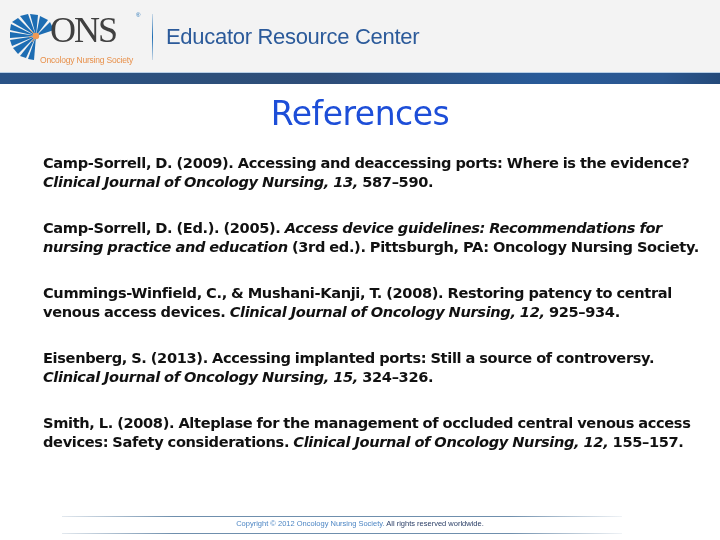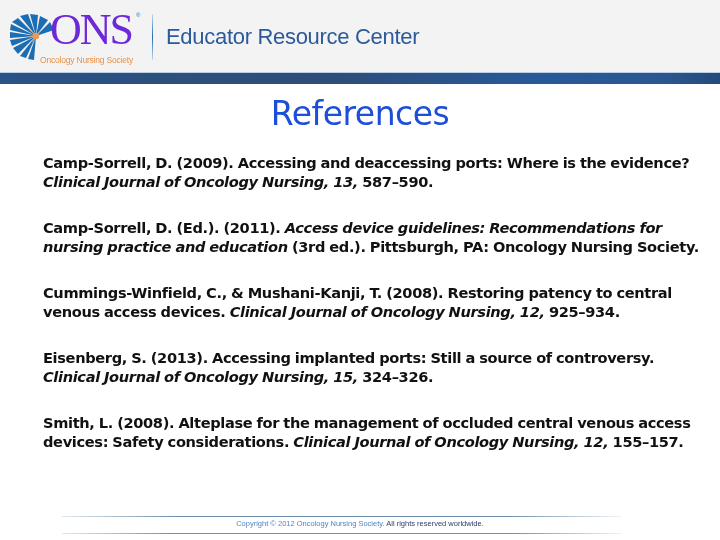--- a/index.html
+++ b/index.html
@@ -42,22 +42,22 @@
     .logo-mark {
       position: absolute;
       left: 2px; top: 6px;
       width: 46px;
       height: 46px;
     }
     .logo-text {
       position: absolute;
       left: 42px; top: 0px;
       font-family: "Liberation Serif", serif;
-      font-size: 44px;
-      color: #6d28d9;
+      font-size: 36px;
+      color: #404040;
       letter-spacing: -2px;
       line-height: 44px;
     }
     .logo-reg {
       position: absolute;
       left: 128px; top: 4px;
       font-size: 6px;
       color: #1d6db3;
     }
     .logo-sub {
@@ -168,21 +168,21 @@
     </div>
     <div class="divider"></div>
     <div class="erc-title">Educator Resource Center</div>
   </div>
   <div class="header-bar"></div>
 
   <div class="page-title">References</div>
 
   <div class="refs">
     <p class="ref"><span>Camp-Sorrell, D. (2009). Accessing and deaccessing ports: Where is the evidence? </span><em>Clinical Journal of Oncology Nursing, 13,</em><span> 587–590.</span></p>
-    <p class="ref"><span>Camp-Sorrell, D. (Ed.). (2011). </span><em>Access device guidelines: Recommendations for nursing practice and education</em><span> (3rd ed.). Pittsburgh, PA: Oncology Nursing Society.</span></p>
+    <p class="ref"><span>Camp-Sorrell, D. (Ed.). (2005). </span><em>Access device guidelines: Recommendations for nursing practice and education</em><span> (3rd ed.). Pittsburgh, PA: Oncology Nursing Society.</span></p>
     <p class="ref"><span>Cummings-Winfield, C., &amp; Mushani-Kanji, T. (2008). Restoring patency to central venous access devices. </span><em>Clinical Journal of Oncology Nursing, 12,</em><span> 925–934.</span></p>
     <p class="ref"><span>Eisenberg, S. (2013). Accessing implanted ports: Still a source of controversy. </span><em>Clinical Journal of Oncology Nursing, 15,</em><span> 324–326.</span></p>
     <p class="ref"><span>Smith, L. (2008). Alteplase for the management of occluded central venous access devices: Safety considerations. </span><em>Clinical Journal of Oncology Nursing, 12,</em><span> 155–157.</span></p>
   </div>
 
   <div class="footer-rule-top"></div>
   <div class="footer">
     <span class="c1">Copyright © 2012 Oncology Nursing Society.</span><span class="c2"> All rights reserved worldwide.</span>
   </div>
   <div class="footer-rule-bottom"></div>

